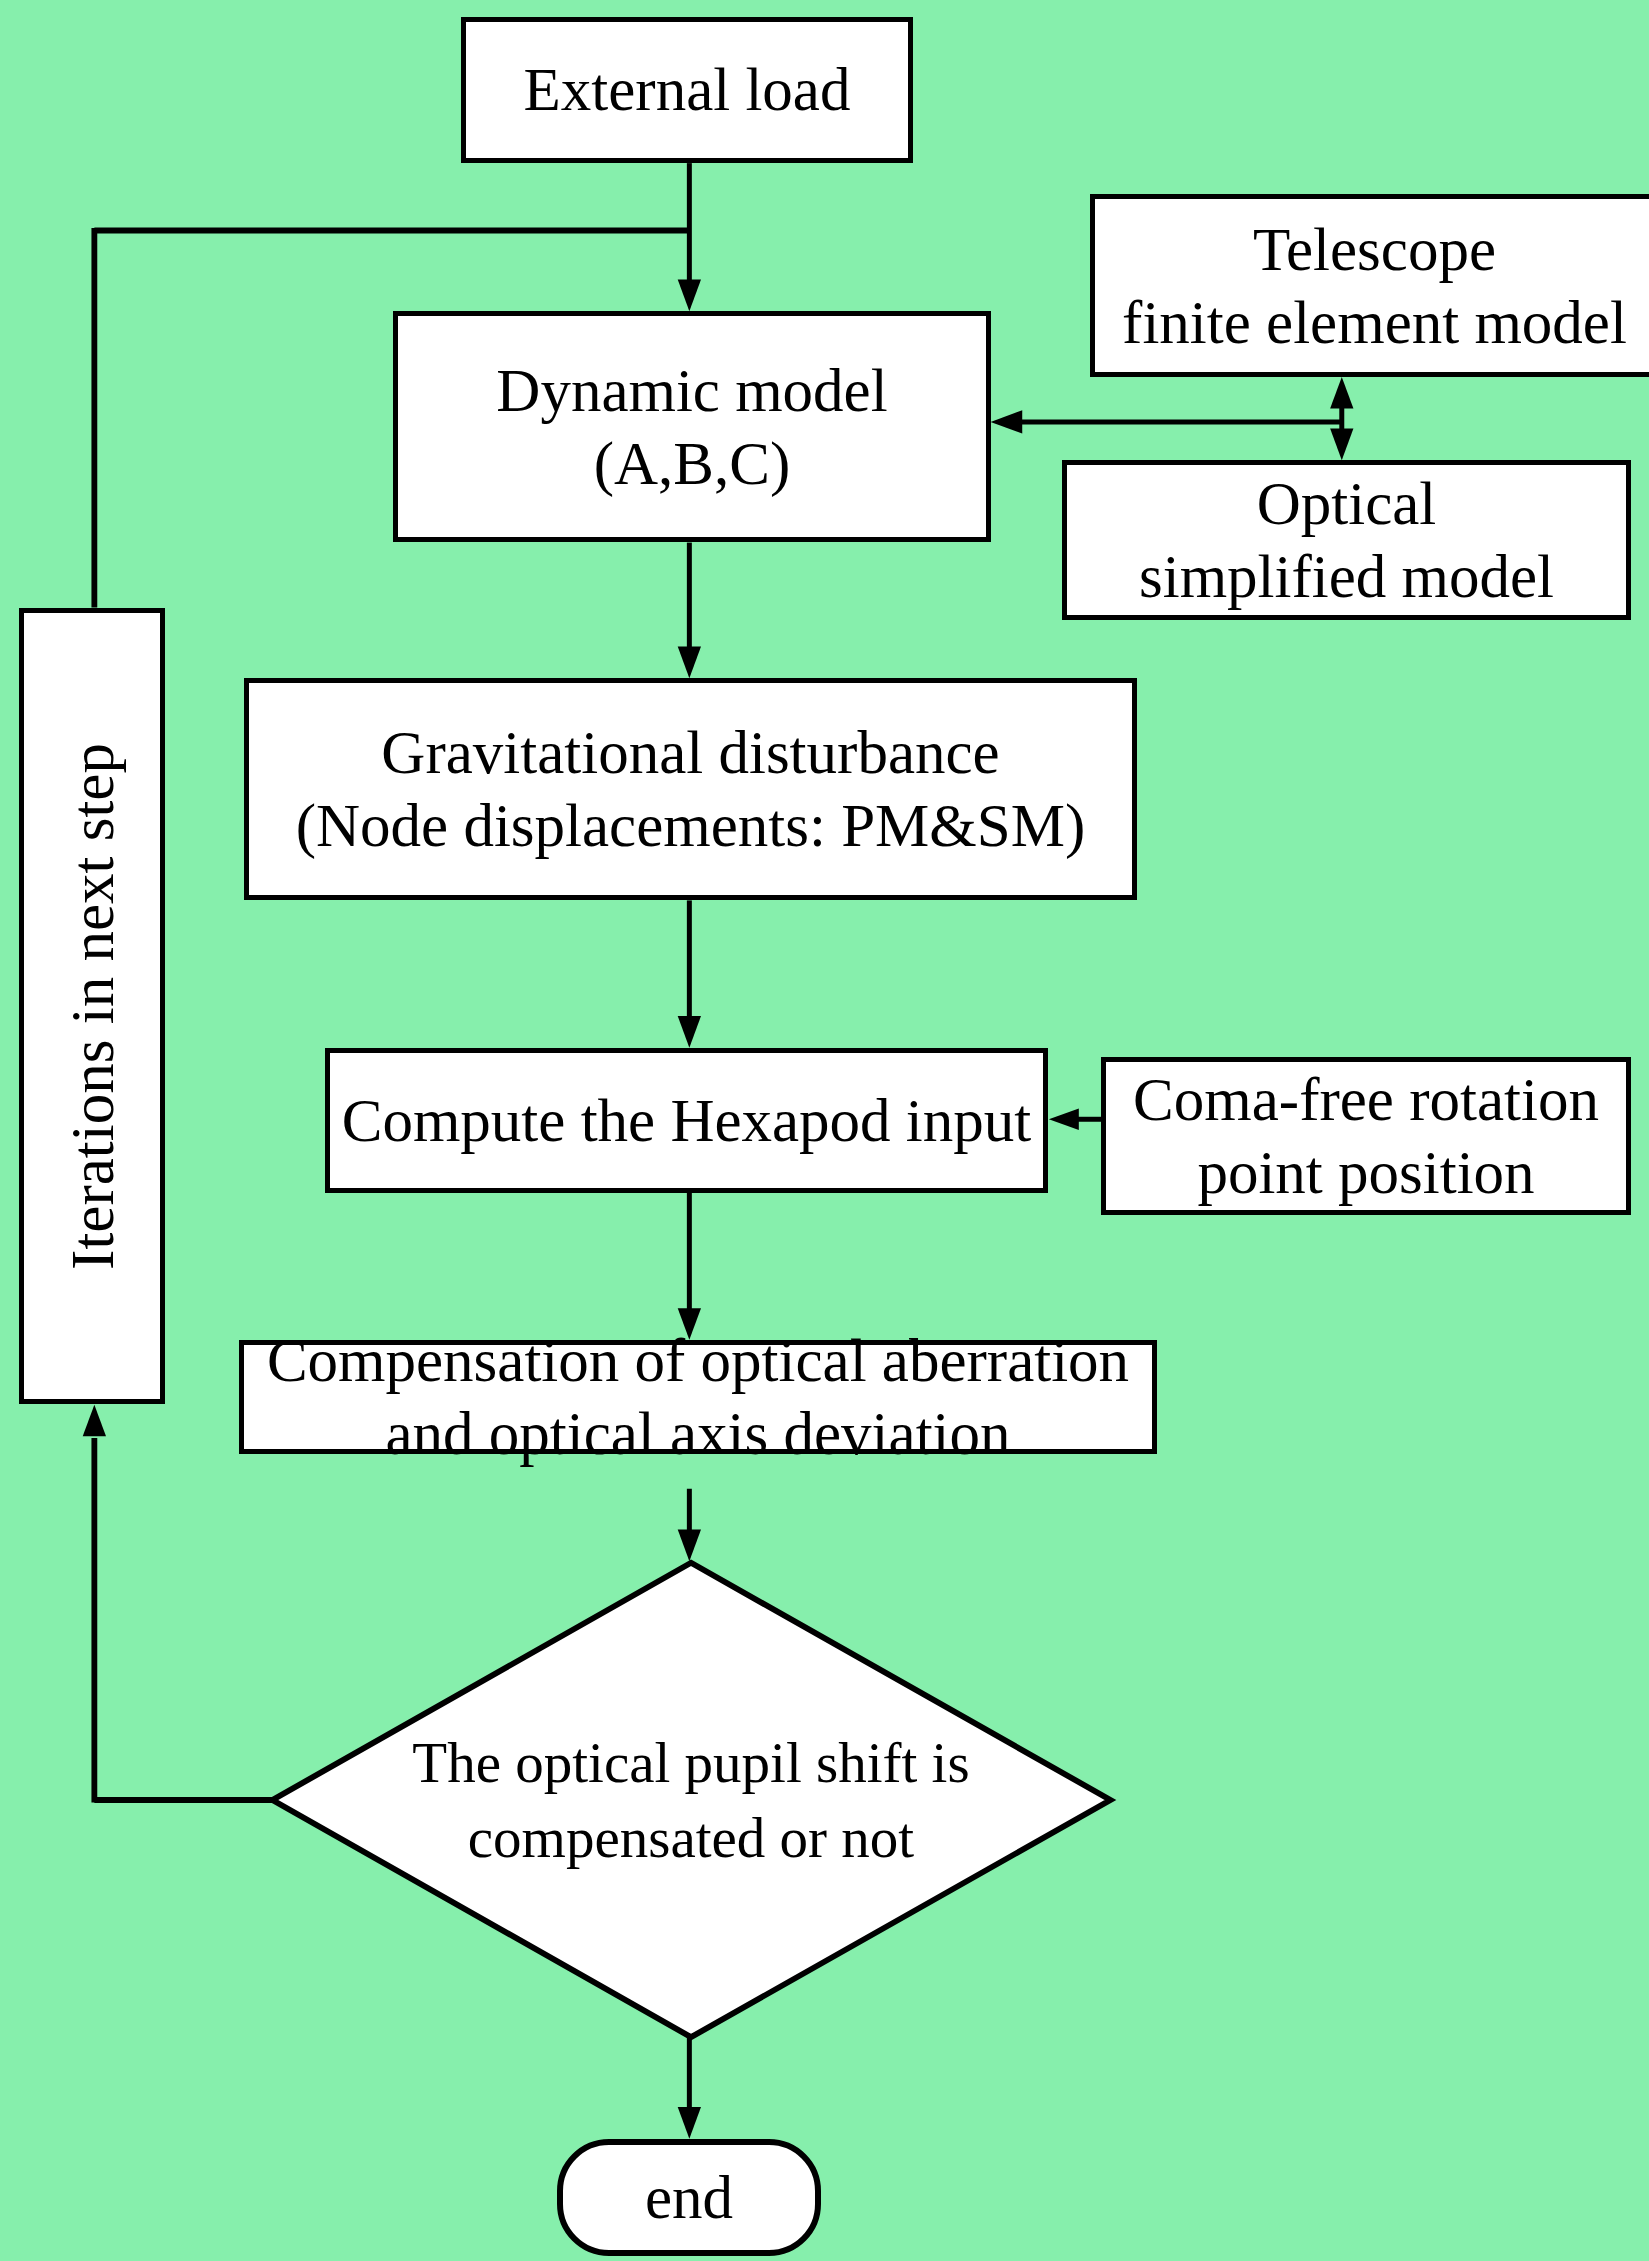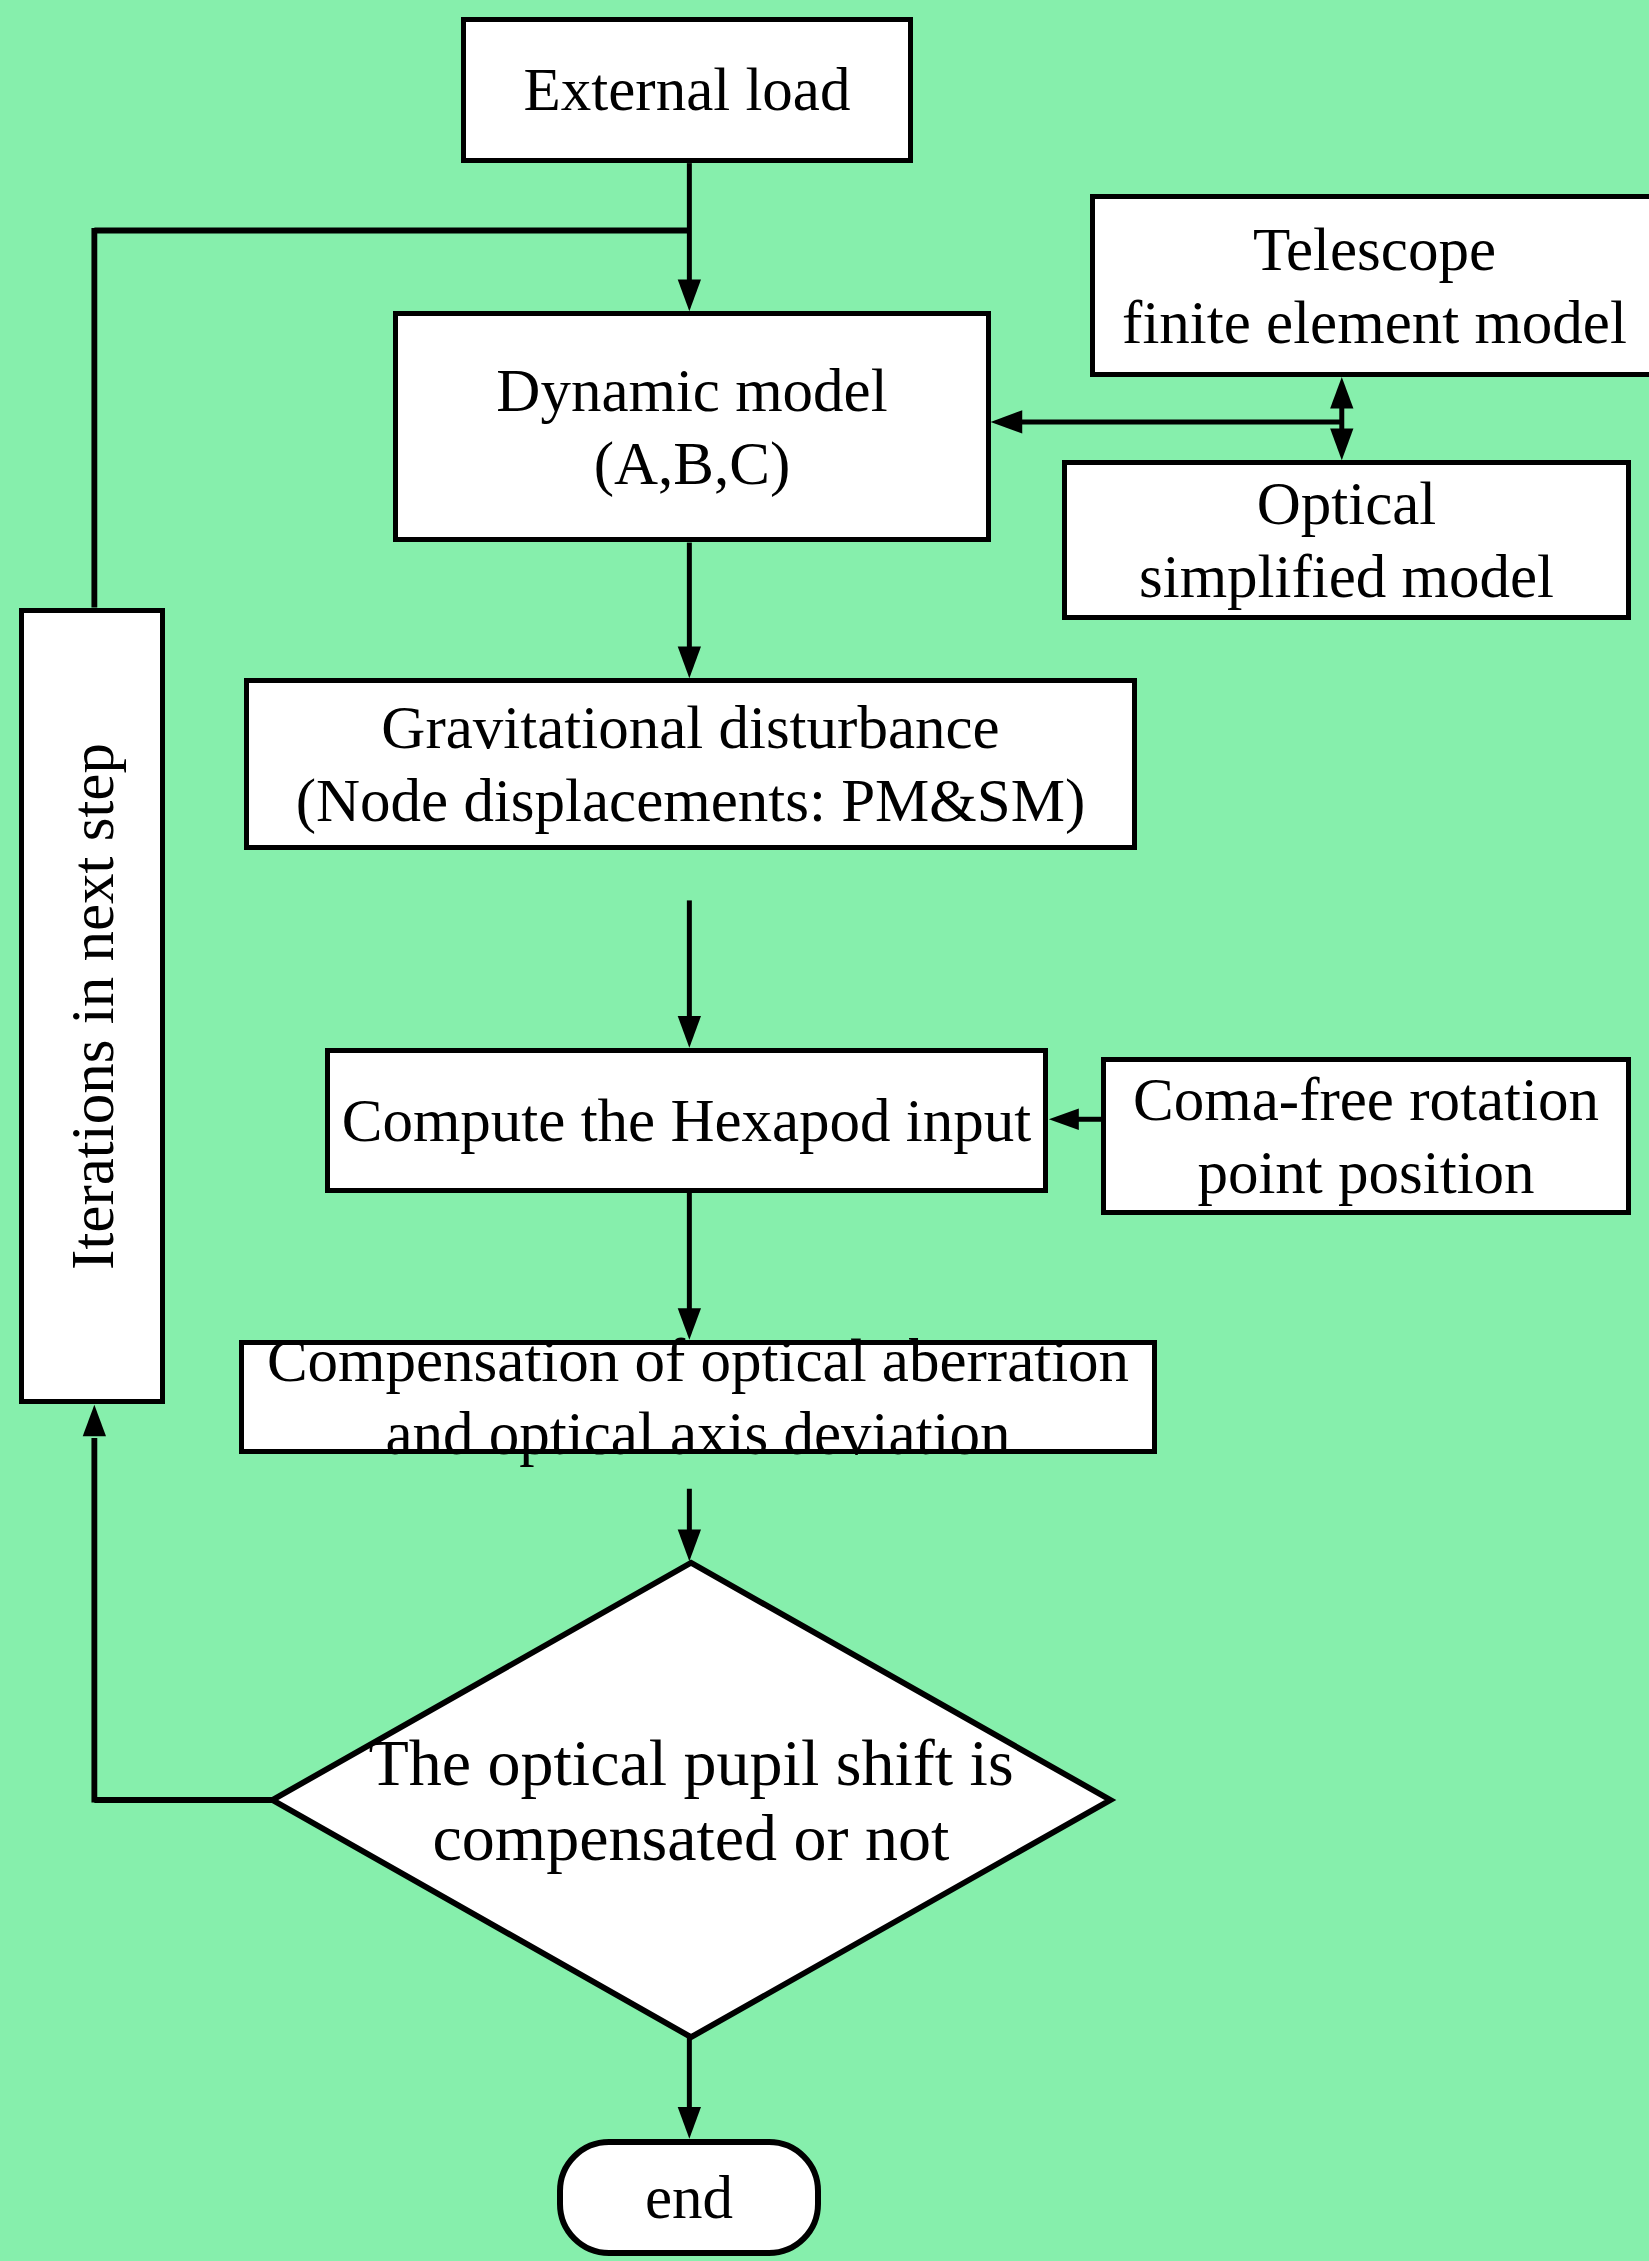--- a/index.html
+++ b/index.html
@@ -48,21 +48,21 @@
     justify-content: center;
   }
   .diamond-label {
     position: absolute;
     box-sizing: border-box;
     display: flex;
     flex-direction: column;
     align-items: center;
     justify-content: center;
     text-align: center;
-    font-size: 66px;
+    font-size: 57px;
     line-height: 75px;
     z-index: 2;
     background: transparent;
   }
 </style>
 </head>
 <body>
 
 <div id="flowchart">
 
@@ -140,21 +140,21 @@
   <div class="node" style="left:1090px; top:194px; width:569px; height:183px;">
     <span class="line">Telescope</span>
     <span class="line">finite element model</span>
   </div>
 
   <div class="node" style="left:1062px; top:460px; width:569px; height:160px;">
     <span class="line">Optical</span>
     <span class="line">simplified model</span>
   </div>
 
-  <div class="node" style="left:244px; top:678px; width:893px; height:172px;">
+  <div class="node" style="left:244px; top:678px; width:893px; height:222px;">
     <span class="line">Gravitational disturbance</span>
     <span class="line">(Node displacements: PM&amp;SM)</span>
   </div>
 
   <div class="node" style="left:325px; top:1048px; width:723px; height:145px;">
     <span class="line">Compute the Hexapod input</span>
   </div>
 
   <div class="node" style="left:1101px; top:1057px; width:530px; height:158px;">
     <span class="line">Coma-free rotation</span>

